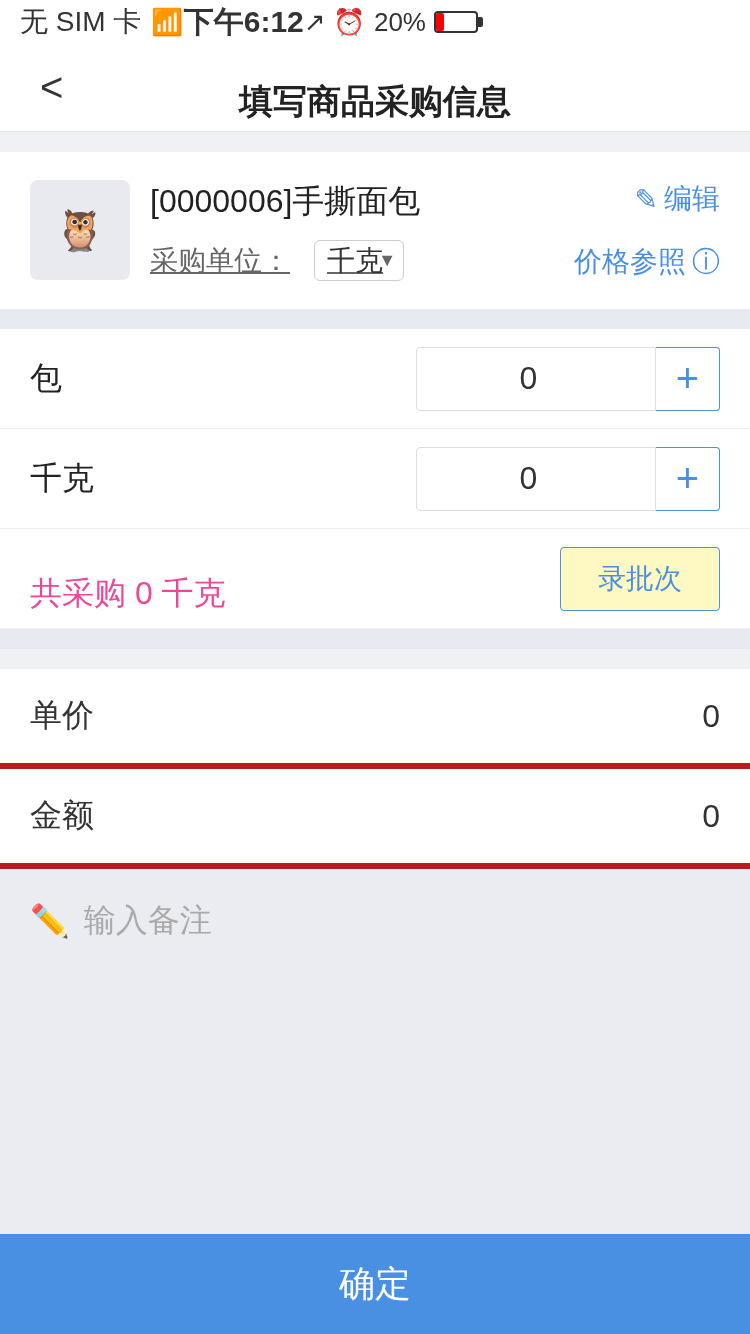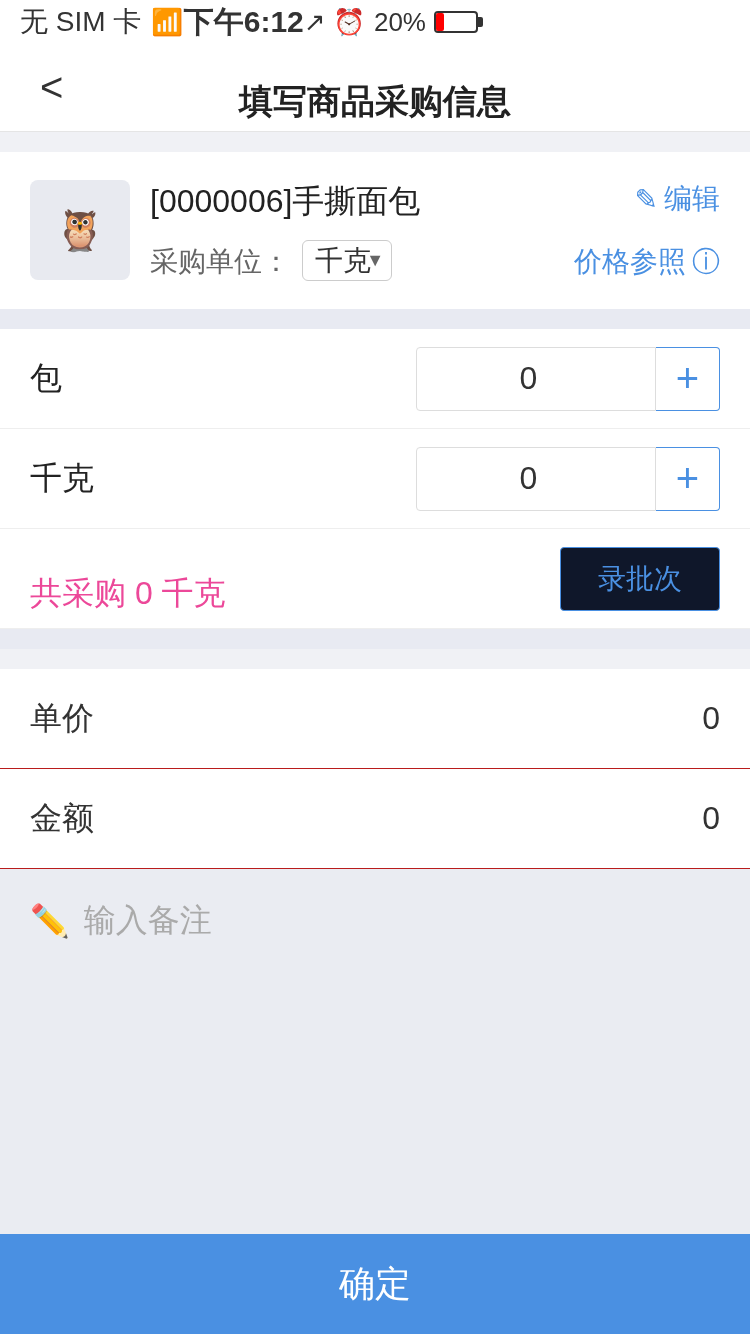--- a/index.html
+++ b/index.html
@@ -91,24 +91,25 @@
       flex: 1;
     }
     .product-name {
       font-size: 32px;
       font-weight: 500;
       color: #222;
       margin-bottom: 16px;
     }
     .product-unit-row {
       display: flex;
-      align-items: flex-end;
-      gap: 12px;
+      align-items: center;
+      gap: 24px;
       font-size: 28px;
       color: #666;
+      text-decoration: underline;
     }
     .unit-select {
       border: 1px solid #ccc;
       border-radius: 6px;
       padding: 4px 20px 4px 12px;
       font-size: 28px;
       color: #333;
       background: #fff;
       appearance: none;
       position: relative;
@@ -221,41 +222,41 @@
     .summary-text {
       font-size: 32px;
       color: #ec4899;
       margin-top: 30px;
     }
     .batch-btn {
       width: 160px;
       height: 64px;
       border: 1px solid #4a90e2;
       border-radius: 4px;
-      background: #0f172a;
+      background: #fef9c3;
       color: #4a90e2;
       font-size: 28px;
       display: flex;
       align-items: center;
       justify-content: center;
       cursor: pointer;
     }
 
     
     .price-section {
       background: #fff;
       margin-top: 20px;
     }
     .price-row {
       display: flex;
       align-items: center;
       justify-content: space-between;
       padding: 0 30px;
       height: 100px;
-      border-bottom: 1px solid #b91c1c;
+      border-bottom: 6px solid #b91c1c;
     }
     .price-label {
       font-size: 32px;
       color: #333;
     }
     .price-value {
       font-size: 32px;
       color: #333;
     }
 

